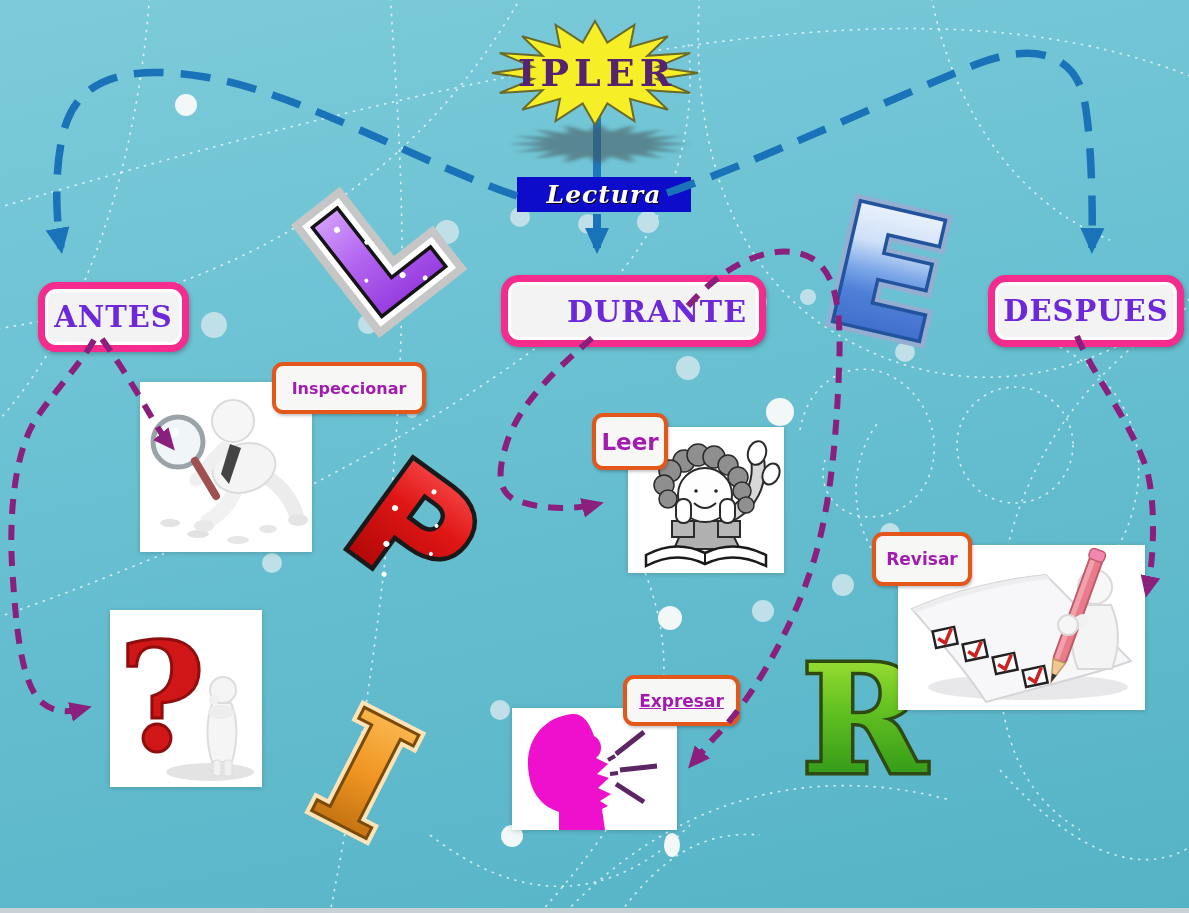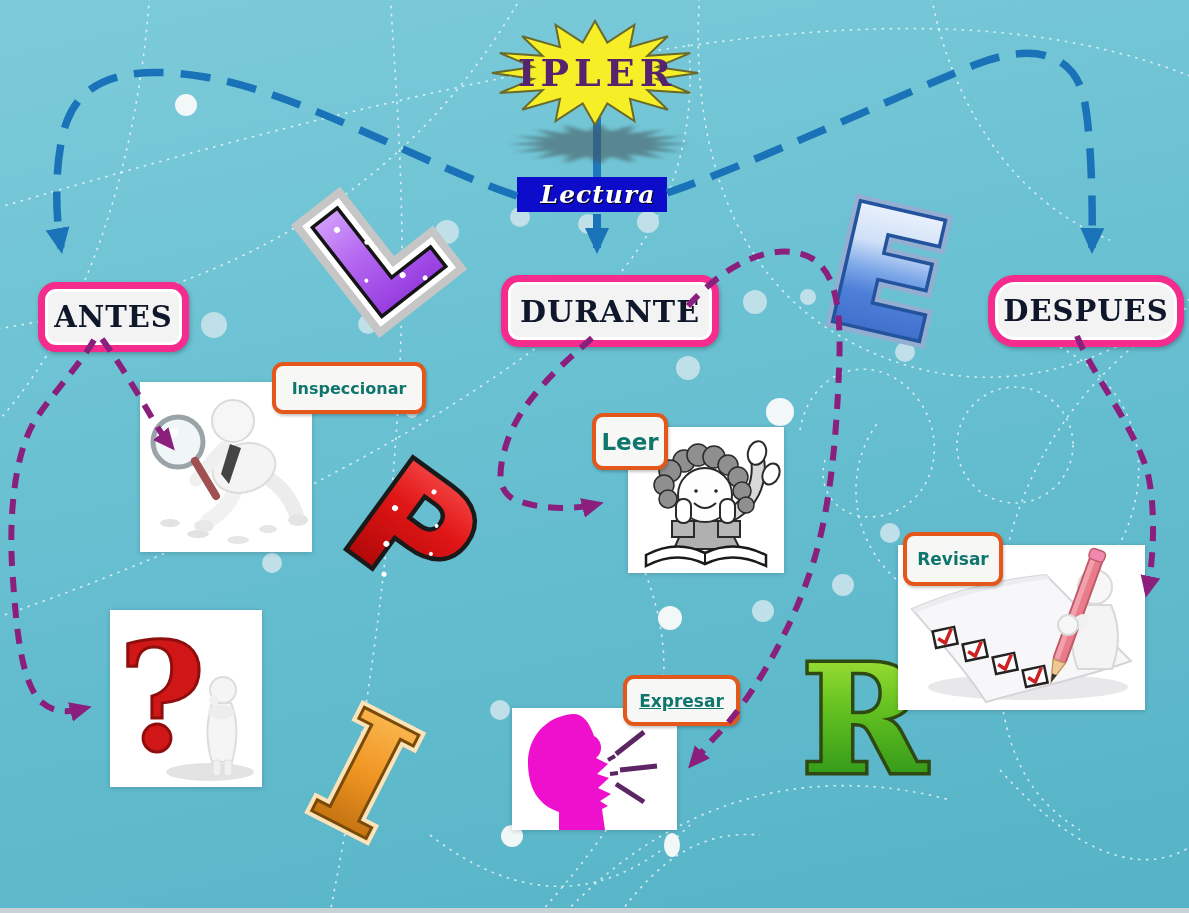--- a/index.html
+++ b/index.html
@@ -6,37 +6,36 @@
   #canvas{
     position:relative;width:1189px;height:913px;overflow:hidden;
     background:linear-gradient(168deg,#7dcbda 0%,#6ac1d2 40%,#55b3c6 100%);
     font-family:"DejaVu Sans",sans-serif;
   }
   svg.layer{position:absolute;left:0;top:0;width:1189px;height:913px;pointer-events:none;}
   .phase-box{
     position:absolute;background:#f3f3f3;border:7px solid #f52b8e;border-radius:18px;
     box-shadow:inset 0 0 0 3px #ffffff,1px 2px 4px rgba(0,0,0,.25);
     display:flex;align-items:center;justify-content:center;
-    font-weight:bold;color:#0f172a;letter-spacing:1px;
+    font-weight:bold;color:#6d28d9;letter-spacing:1px;
     font-family:"DejaVu Serif","DejaVu Sans",serif;
   }
   .step-tag{
     position:absolute;background:#f7f7f5;border:4px solid #e4571b;border-radius:11px;
     display:flex;align-items:center;justify-content:center;
-    font-weight:bold;font-size:17px;color:#0f766e;
+    font-weight:bold;font-size:17px;color:#a21caf;
     box-shadow:1px 2px 3px rgba(0,0,0,.22);
   }
   .img-card{position:absolute;background:#ffffff;box-shadow:0 1px 5px rgba(0,0,0,.18);}
   .img-card svg{display:block;width:100%;height:100%;}
   .lectura{
-    position:absolute;left:517px;top:177px;width:138px;height:35px;background:#0c0cca;
+    position:absolute;left:517px;top:177px;width:174px;height:35px;background:#0c0cca;
     color:#fff;display:flex;align-items:center;justify-content:center;
     font:bold italic 25px "DejaVu Serif",serif;letter-spacing:1px;
     text-shadow:1px 1px 0 #000;
-    padding-left:12px;
   }
   .bottom-strip{position:absolute;left:0;bottom:0;width:100%;height:5px;background:#c7d1d6;}
   
   .dotline{fill:none;stroke:#ffffff;stroke-opacity:.72;stroke-width:1.6;stroke-dasharray:2.5 5.5;}
   .dotw{fill:#f2f7f8;}
   .dotp{fill:#bfe0e8;}
   
   .pb{fill:none;stroke:#1a72b8;stroke-width:7.5;stroke-dasharray:30 17;}
   .pbs{fill:none;stroke:#1a72b8;stroke-width:8;}
   .pp{fill:none;stroke:#8b1f7d;stroke-width:6;stroke-dasharray:15 11;}
@@ -293,27 +292,27 @@
         <polygon points="170,132 175,132 172,141" fill="#333"></polygon>
       </g>
       <path d="M 185,75 C 180,78 176,80 172,80" stroke="#f0f0f0" stroke-width="12" fill="none" stroke-linecap="round"></path>
       <circle cx="170" cy="80" r="10" fill="#f6f6f6" stroke="#dadada" stroke-width="2"></circle>
     </svg>
   </div>
 
   <div class="lectura">Lectura</div>
 
   <div class="phase-box" style="left:38px;top:282px;width:137px;height:56px;font-size:29px;">ANTES</div>
-  <div class="phase-box" style="left:501px;top:275px;width:204px;height:58px;font-size:30px;">DURANTE</div>
-  <div class="phase-box" style="left:988px;top:275px;width:182px;height:58px;font-size:29px;border-radius:27px;">DESPUES</div>
+  <div class="phase-box" style="left:501px;top:275px;width:204px;height:58px;font-size:30px;padding-left:47px;">DURANTE</div>
+  <div class="phase-box" style="left:988px;top:275px;width:182px;height:58px;font-size:29px;">DESPUES</div>
 
   <div class="step-tag" style="left:272px;top:362px;width:146px;height:44px;font-size:16px;">Inspeccionar</div>
   <div class="step-tag" style="left:592px;top:413px;width:68px;height:49px;font-size:23px;">Leer</div>
   <div class="step-tag" style="left:623px;top:675px;width:109px;height:43px;text-decoration:underline;">Expresar</div>
-  <div class="step-tag" style="left:903px;top:532px;width:92px;height:46px;">Revisar</div>
+  <div class="step-tag" style="left:872px;top:532px;width:92px;height:46px;">Revisar</div>
 
   <svg class="layer" viewBox="0 0 1189 913">
     <defs>
       <marker id="mB" markerUnits="userSpaceOnUse" markerWidth="30" markerHeight="28" refX="20" refY="14" orient="auto">
         <path d="M0,2 L26,14 L0,26 Z" fill="#1a72b8"></path>
       </marker>
       <marker id="mP" markerUnits="userSpaceOnUse" markerWidth="26" markerHeight="24" refX="16" refY="12" orient="auto">
         <path d="M0,2 L22,12 L0,22 Z" fill="#8b1f7d"></path>
       </marker>
     </defs>

